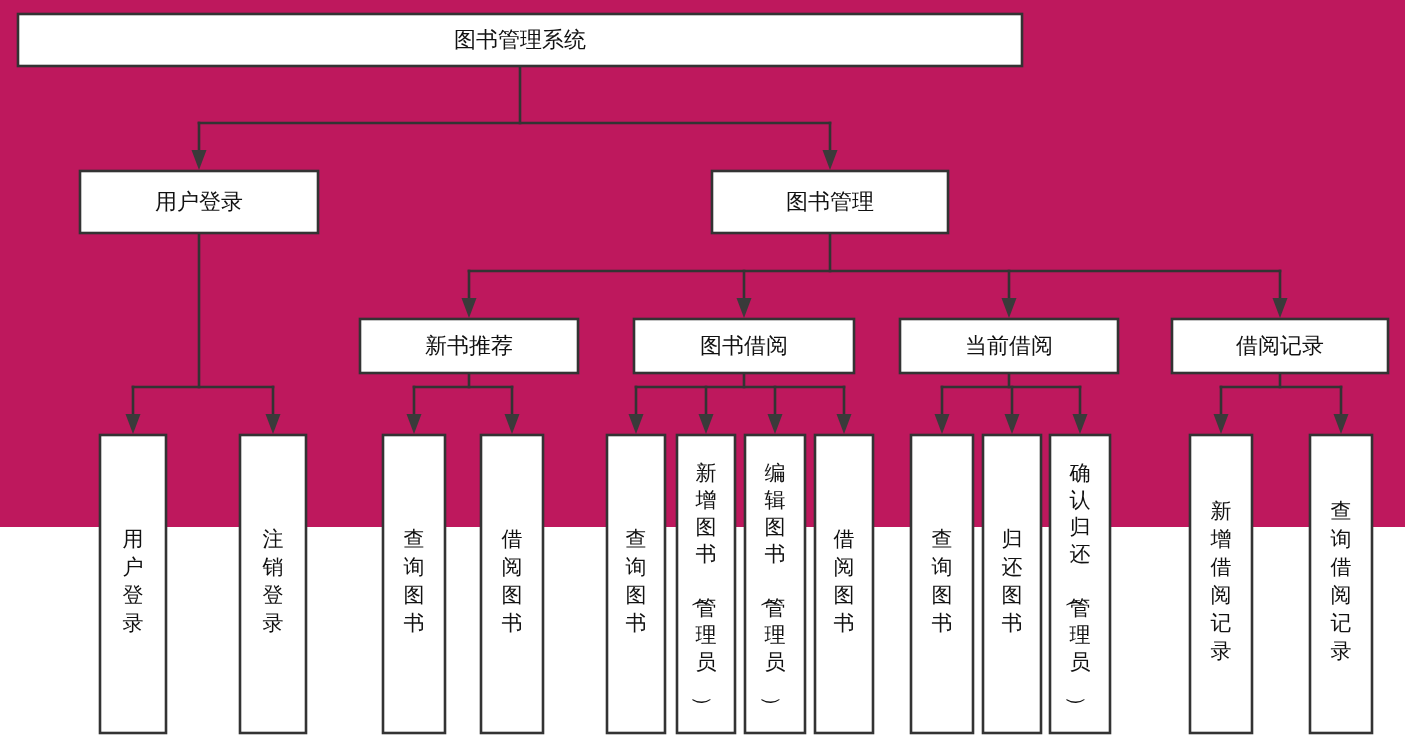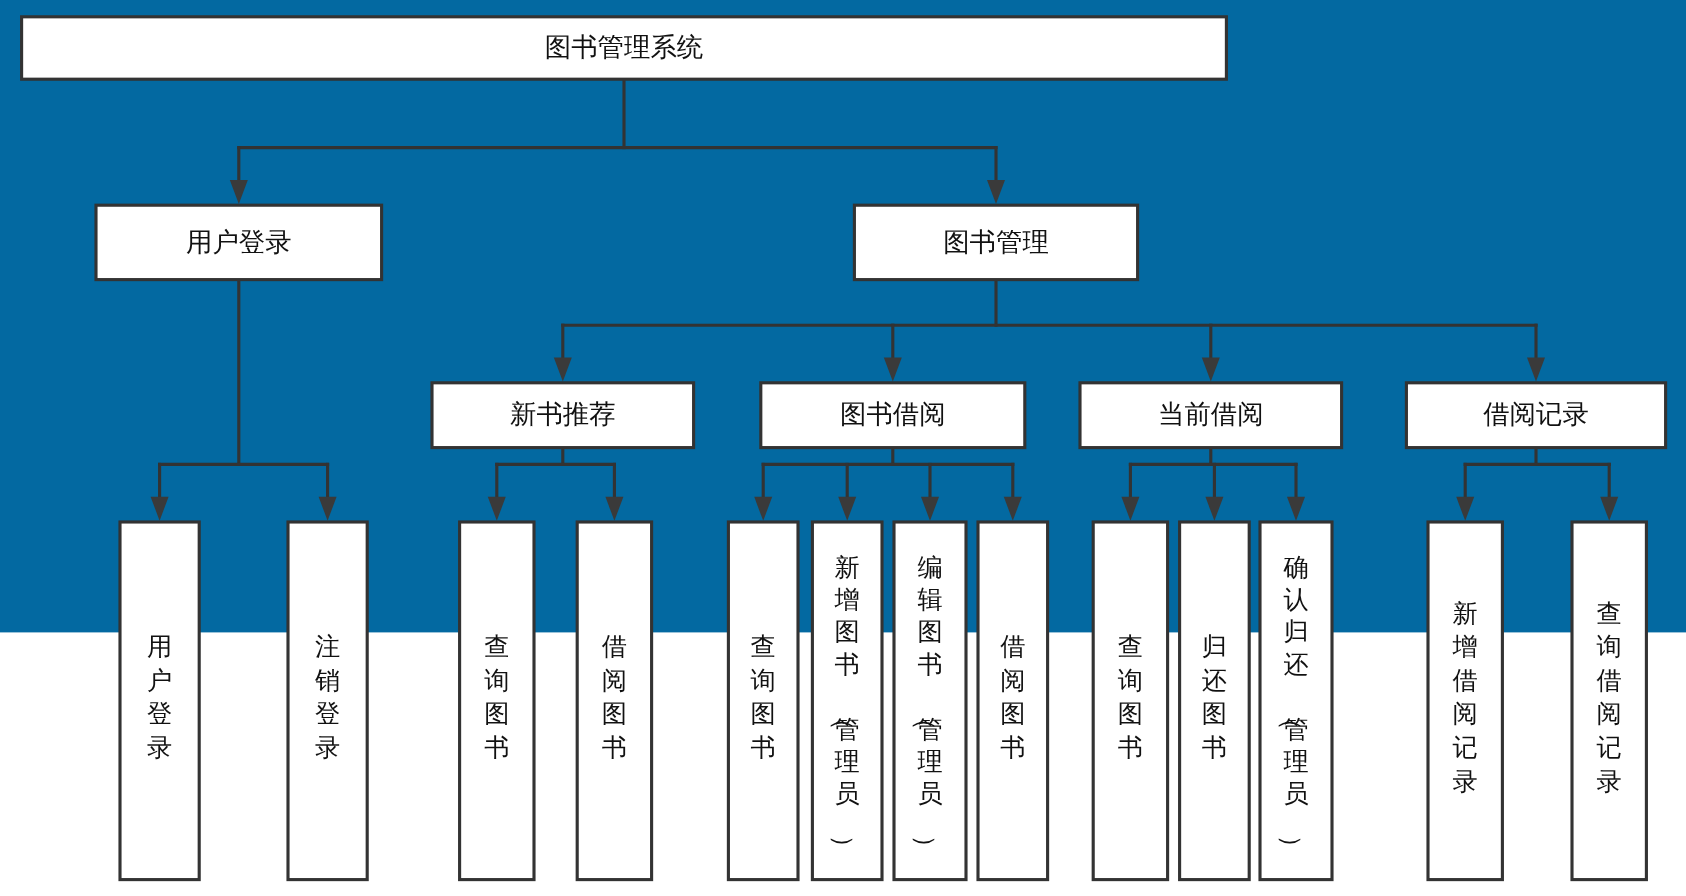--- a/index.html
+++ b/index.html
@@ -10,21 +10,21 @@
   body {
     width: 1405px;
     height: 747px;
     font-family: "Liberation Sans", "DejaVu Sans", sans-serif;
     overflow: hidden;
   }
   #diagram-root {
     position: relative;
     width: 1405px;
     height: 527px;
-    background: #0369a1;
+    background: #be185d;
   }
   svg#tree-svg {
     position: absolute;
     left: 0;
     top: 0;
     width: 1405px;
     height: 747px;
     display: block;
   }
   .node-box {

